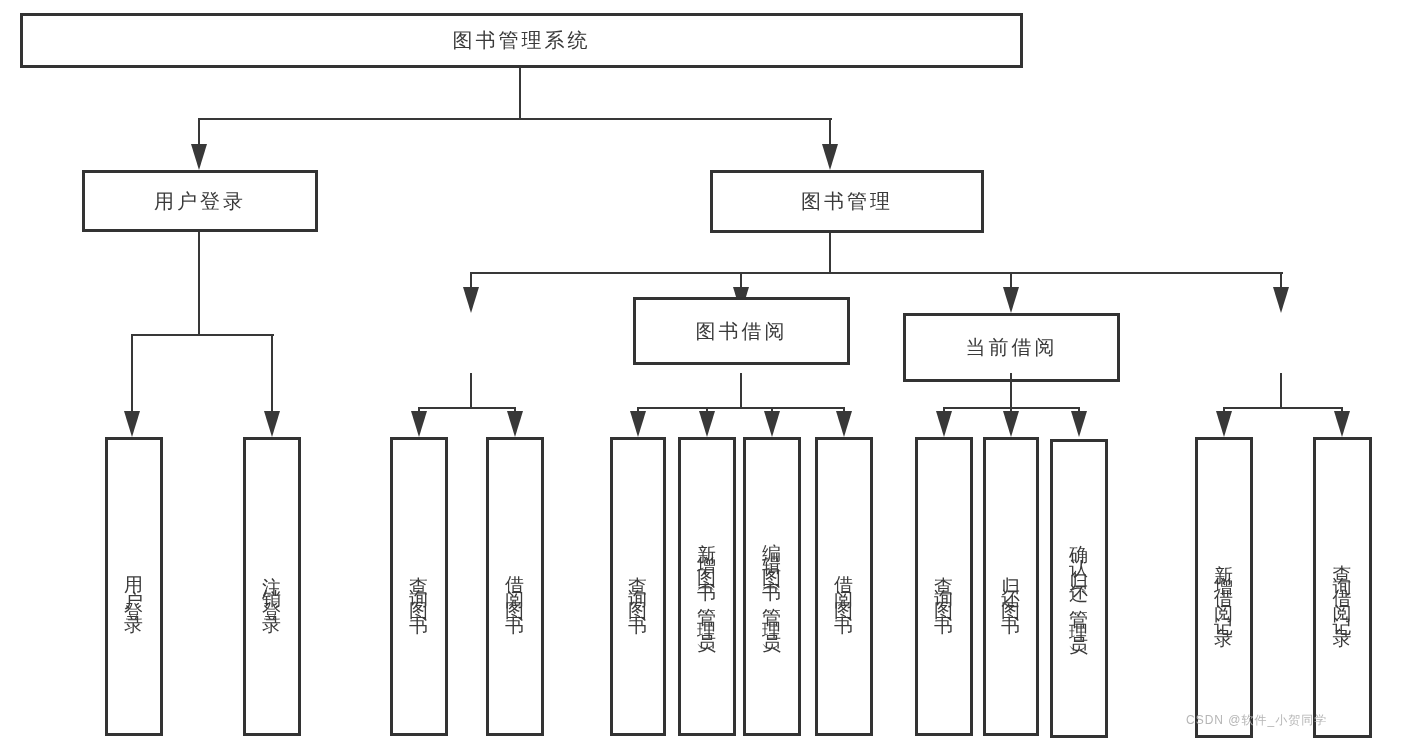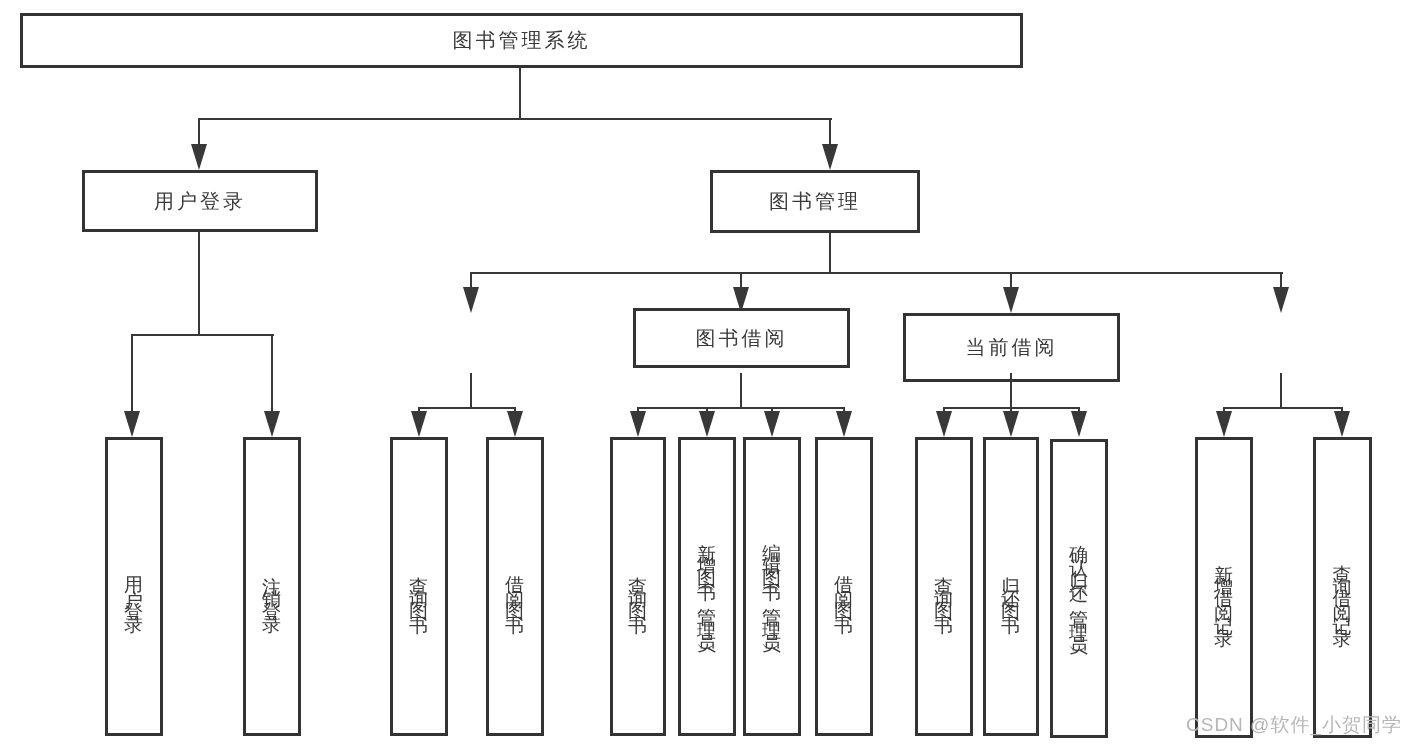--- a/index.html
+++ b/index.html
@@ -18,21 +18,21 @@
     writing-mode:vertical-rl; text-orientation:mixed;
     letter-spacing:13px; line-height:1;
   }
   .vl{ position:absolute; width:2px; background:#383838; }
   .hl{ position:absolute; height:2px; background:#383838; }
   .ah{ position:absolute; width:0; height:0;
        border-left:8px solid transparent; border-right:8px solid transparent;
        border-top:26px solid #383838; }
   .watermark{
     position:absolute; left:1186px; top:712px; z-index:10;
-    color:#b6b6b6; font-size:19px; letter-spacing:1px; white-space:nowrap;
+    color:#b6b6b6; font-size:12px; letter-spacing:1px; white-space:nowrap;
   }
 </style>
 </head>
 <body>
 
 <div id="stage">
 
   <div class="node h" style="left:20px;top:13px;width:1003px;height:55px">
     <span class="lbl">图书管理系统</span>
   </div>
@@ -40,21 +40,21 @@
   <div class="vl" style="left:519px;top:68px;height:52px"></div>
   <div class="hl" style="left:198px;top:118px;width:634px"></div>
   <div class="vl" style="left:198px;top:118px;height:30px"></div>
   <div class="vl" style="left:829px;top:118px;height:30px"></div>
   <div class="ah" style="left:191px;top:144px"></div>
   <div class="ah" style="left:822px;top:144px"></div>
 
   <div class="node h" style="left:82px;top:170px;width:236px;height:62px">
     <span class="lbl">用户登录</span>
   </div>
-  <div class="node h" style="left:710px;top:170px;width:210px;height:63px">
+  <div class="node h" style="left:710px;top:170px;width:274px;height:63px">
     <span class="lbl">图书管理</span>
   </div>
 
   <div class="vl" style="left:198px;top:232px;height:104px"></div>
   <div class="hl" style="left:131px;top:334px;width:143px"></div>
   <div class="vl" style="left:131px;top:334px;height:80px"></div>
   <div class="vl" style="left:271px;top:334px;height:80px"></div>
   <div class="ah" style="left:124px;top:411px"></div>
   <div class="ah" style="left:264px;top:411px"></div>
 
@@ -62,21 +62,21 @@
   <div class="hl" style="left:470px;top:272px;width:813px"></div>
   <div class="vl" style="left:470px;top:272px;height:18px"></div>
   <div class="vl" style="left:740px;top:272px;height:18px"></div>
   <div class="vl" style="left:1010px;top:272px;height:18px"></div>
   <div class="vl" style="left:1280px;top:272px;height:18px"></div>
   <div class="ah" style="left:463px;top:287px"></div>
   <div class="ah" style="left:733px;top:287px"></div>
   <div class="ah" style="left:1003px;top:287px"></div>
   <div class="ah" style="left:1273px;top:287px"></div>
 
-  <div class="node h" style="left:633px;top:308px;width:217px;height:60px">
+  <div class="node h" style="left:633px;top:297px;width:217px;height:68px">
     <span class="lbl">图书借阅</span>
   </div>
   <div class="node h" style="left:903px;top:313px;width:217px;height:69px">
     <span class="lbl">当前借阅</span>
   </div>
 
   <div class="vl" style="left:470px;top:373px;height:36px"></div>
   <div class="hl" style="left:418px;top:407px;width:98px"></div>
   <div class="vl" style="left:418px;top:407px;height:14px"></div>
   <div class="vl" style="left:514px;top:407px;height:14px"></div>

